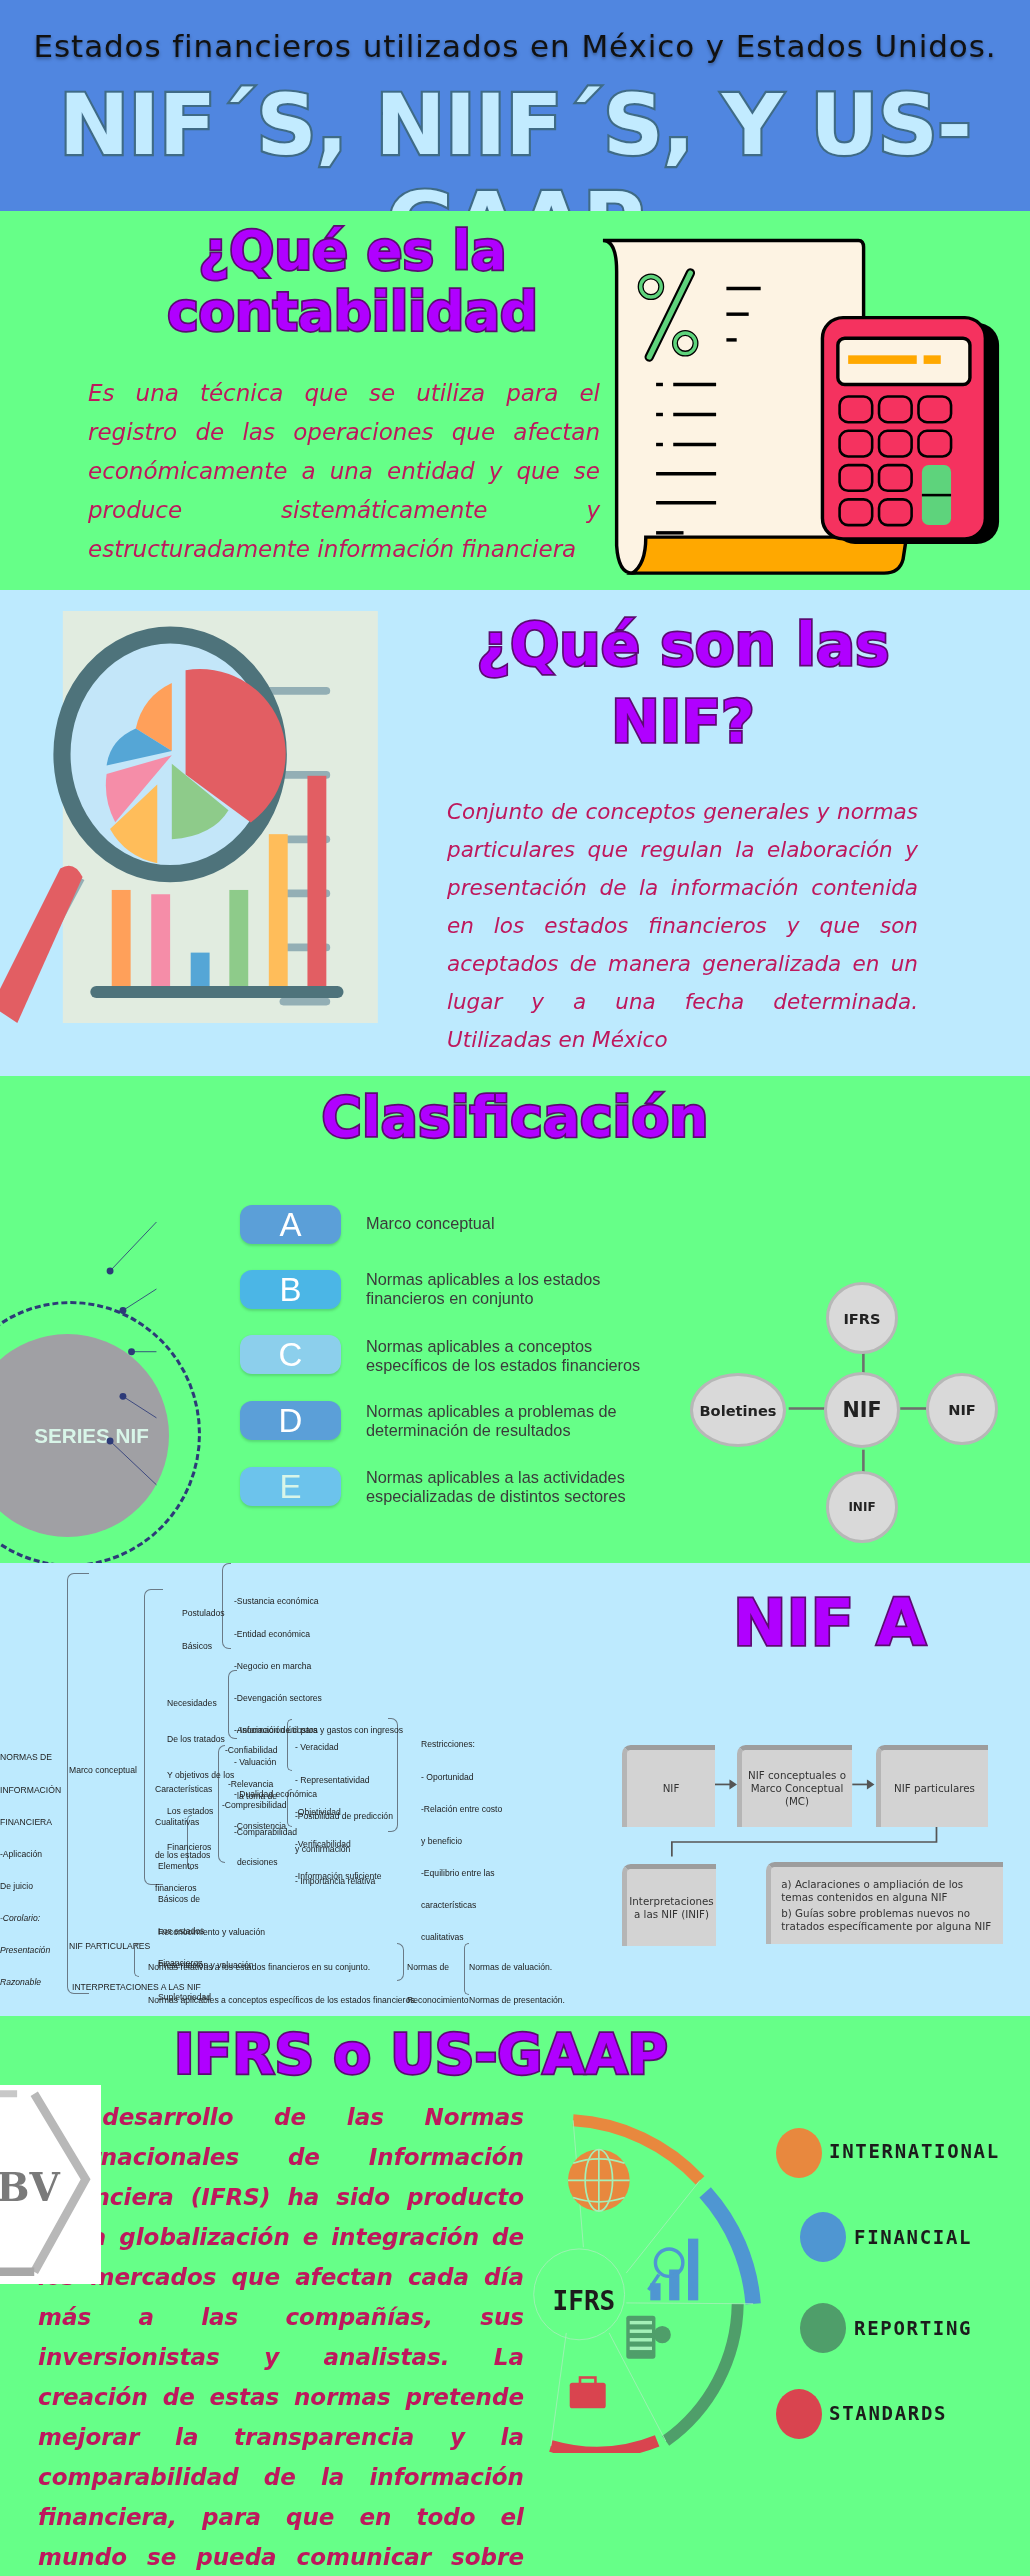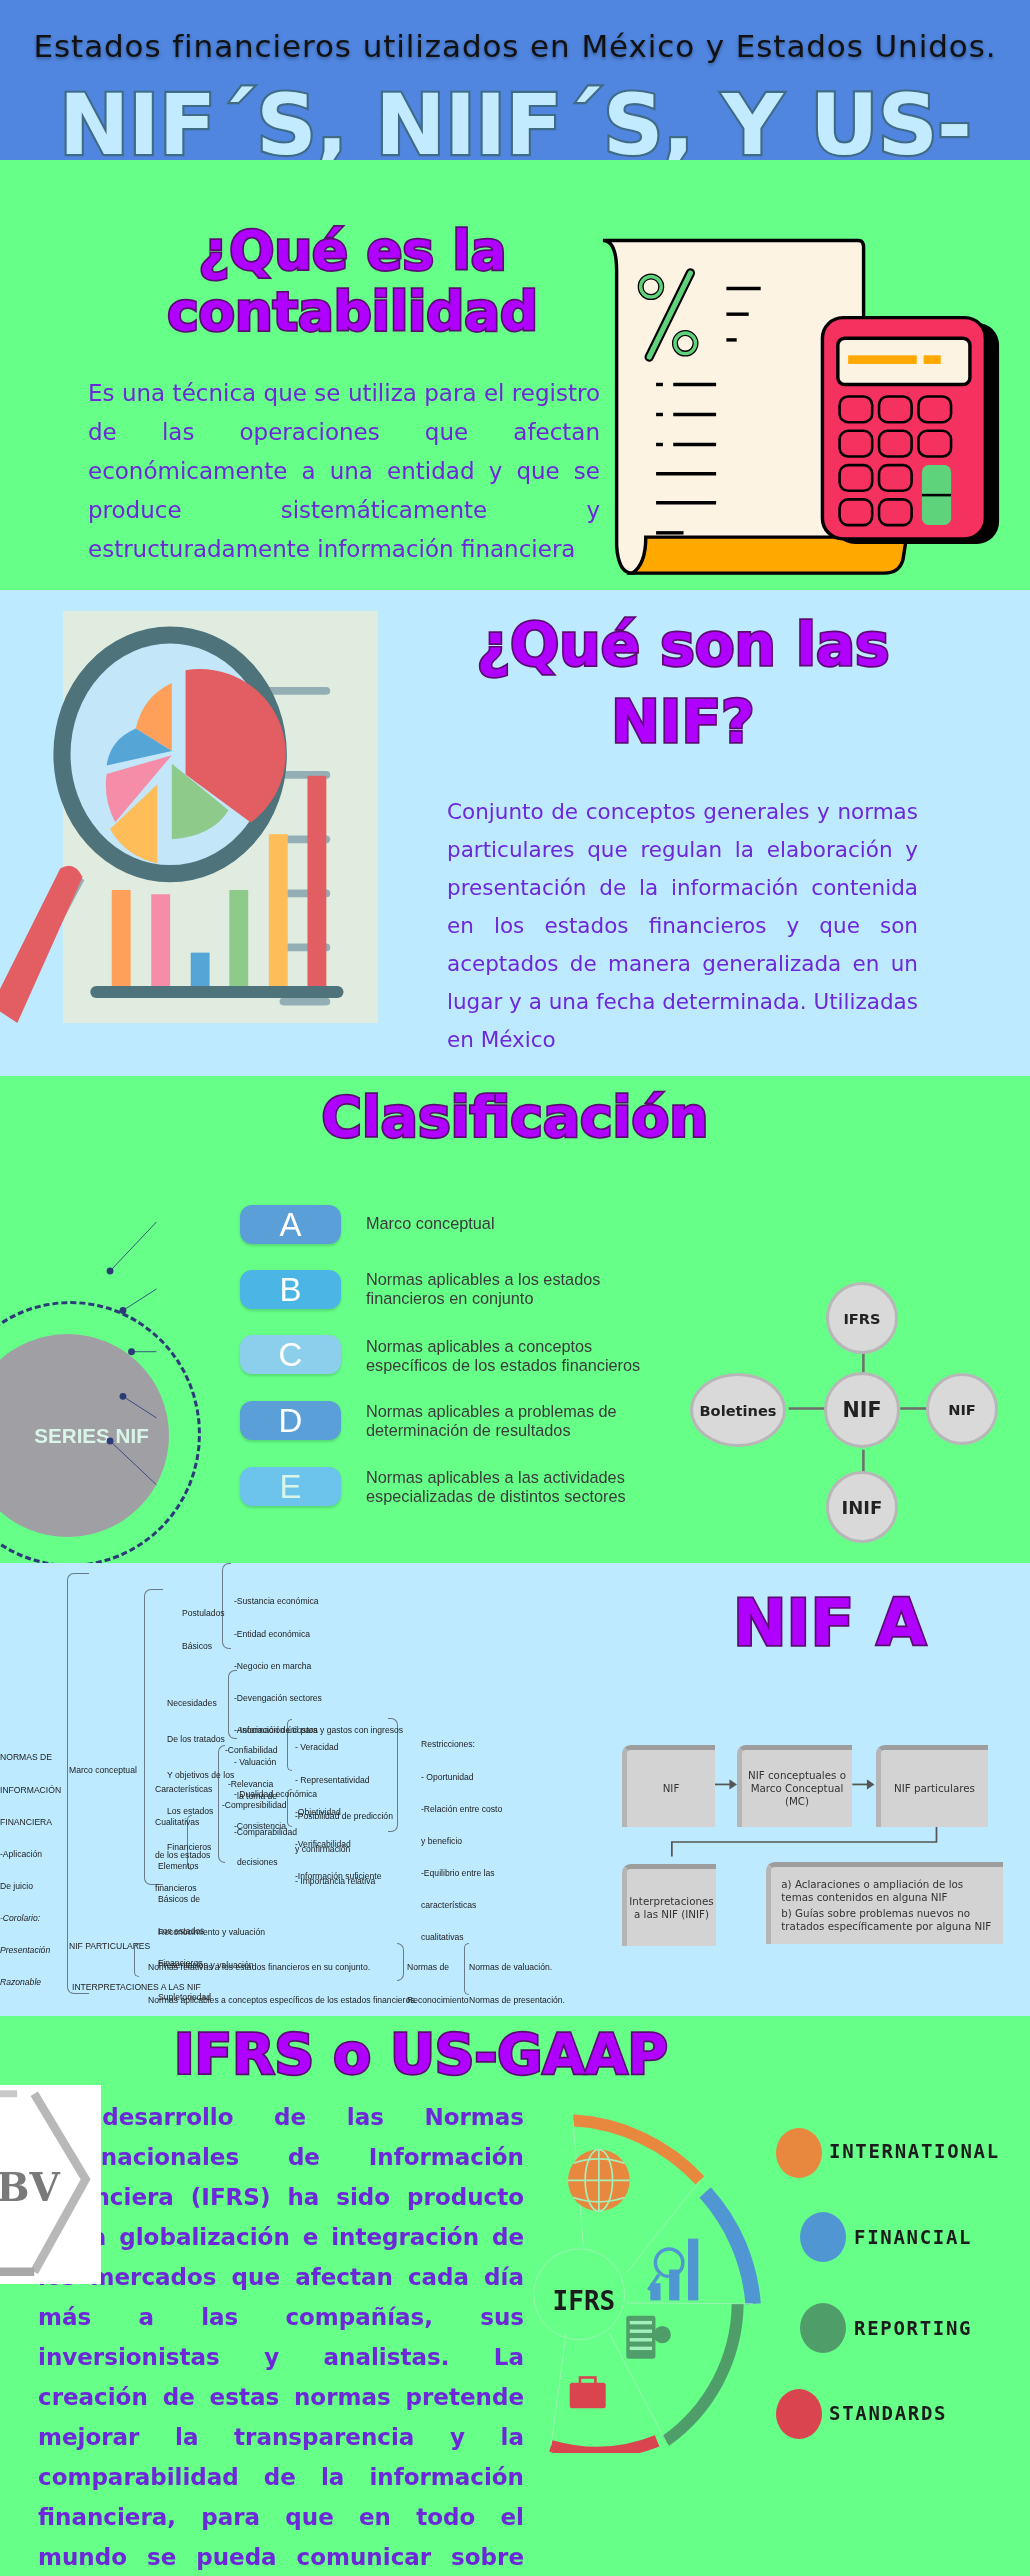--- a/index.html
+++ b/index.html
@@ -2,31 +2,31 @@
 <html style="font-size:13.7px"><head>
 <meta charset="utf-8">
 <style>
   * { box-sizing: border-box; margin: 0; padding: 0; }
   html, body { width: 1030px; height: 2576px; overflow: hidden; }
   body { font-family: "DejaVu Sans", sans-serif; position: relative; background: #66ff88; }
   .section { position: absolute; left: 0; width: 1030px; overflow: hidden; }
   .abs { position: absolute; }
 
   
-  #hdr { top: 0; height: 160px; background: #5086e0; }
+  #hdr { top: 0; height: 211px; background: #5086e0; }
   .hdr-sub { left: 0; width: 1030px; top: 27.5px; text-align: center; font-size: 31px; color: #111;
              font-family: "DejaVu Sans", sans-serif; letter-spacing: 0.9px; text-shadow: 0 1.7px 3.4px rgba(0,0,0,.35); }
   .hdr-title { left: 0; width: 1030px; top: 76px; text-align: center; font-size: 84px; font-weight: bold;
                color: #c2ebff; font-family: "DejaVu Sans", sans-serif; letter-spacing: -0.9px;
                -webkit-text-stroke: 4.3px #3f6b86; paint-order: stroke fill; }
 
   .ptitle { font-family: "DejaVu Sans", sans-serif; font-weight: bold; color: #b000ff;
             -webkit-text-stroke: 3.4px #5c0a72; paint-order: stroke fill; text-align: center; line-height: 1.15; }
-  .body-txt { font-family: "DejaVu Sans", sans-serif; font-size: 23px; line-height: 39px; color: #6d28d9;
-              text-align: justify; }
+  .body-txt { font-family: "DejaVu Sans", sans-serif; font-size: 23px; line-height: 39px; color: #be185d;
+              text-align: justify; font-style: italic; }
 
   
   #s1 { top: 211px; height: 379px; background: #66ff88; }
   
   #s2 { top: 590px; height: 486px; background: #bdeafe; }
   
   #s3 { top: 1076px; height: 487px; background: #66ff88; }
   
   #s4 { top: 1563px; height: 453px; background: #bdeafe; }
   
@@ -200,21 +200,21 @@
       <line x1="225" y1="110" x2="225" y2="140"></line>
         <line x1="225" y1="228" x2="225" y2="258"></line>
       <line x1="138" y1="180" x2="182" y2="180"></line>
         <line x1="268" y1="180" x2="298" y2="180"></line>
     </g>
   </svg>
   <div class="abs nifnode" style="left:826px; top:206px; width:72px; height:72px; font-size:14.6px;">IFRS</div>
   <div class="abs nifnode" style="left:824px; top:296px; width:76px; height:76px; font-size:20.6px;">NIF</div>
   <div class="abs nifnode" style="left:690px; top:297px; width:96px; height:74px; font-size:14.6px;">Boletines</div>
   <div class="abs nifnode" style="left:926px; top:297px; width:72px; height:72px; font-size:14.6px;">NIF</div>
-  <div class="abs nifnode" style="left:826px; top:395px; width:72px; height:72px; font-size:18px;">INIF</div>
+  <div class="abs nifnode" style="left:826px; top:395px; width:72px; height:72px; font-size:12px;">INIF</div>
 </div>
 
 <div id="s4" class="section">
   <div class="abs ptitle" style="left:718px; top:24px; width:223px; font-size:64px;">NIF A</div>
 
   <div class="abs brace" style="left:67px; top:10.3px; width:22px; height:421px;"></div>
   <div class="abs brace" style="left:144px; top:26px; width:19px; height:296px;"></div>
   <div class="abs brace" style="left:222px; top:0; width:8.6px; height:86px;"></div>
   <div class="abs brace" style="left:228px; top:107px; width:8.6px; height:69px;"></div>
   <div class="abs brace" style="left:218px; top:182px; width:6.9px; height:118px;"></div>

